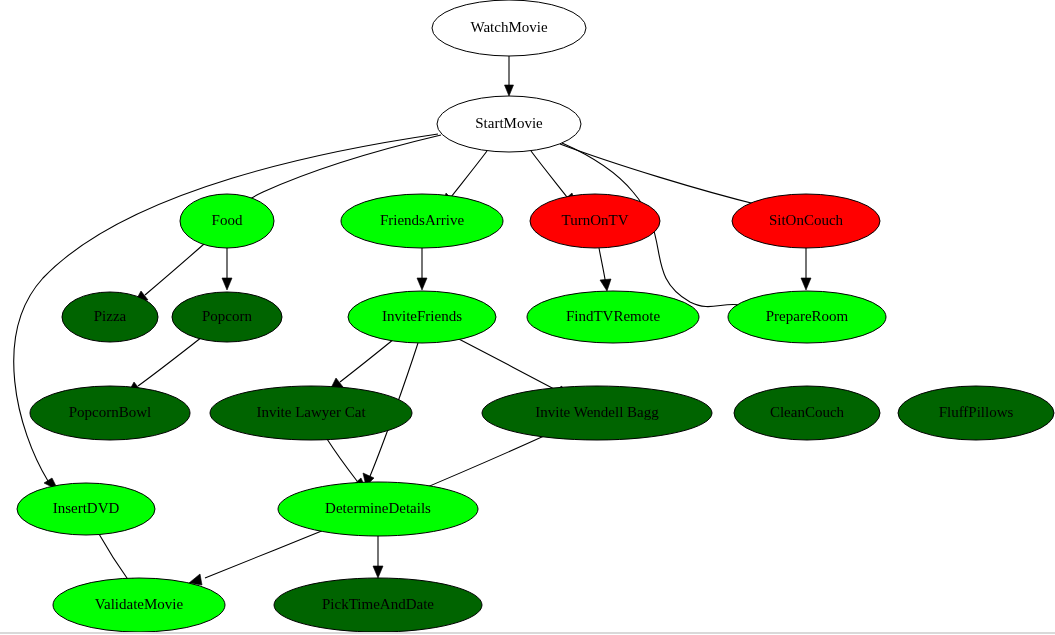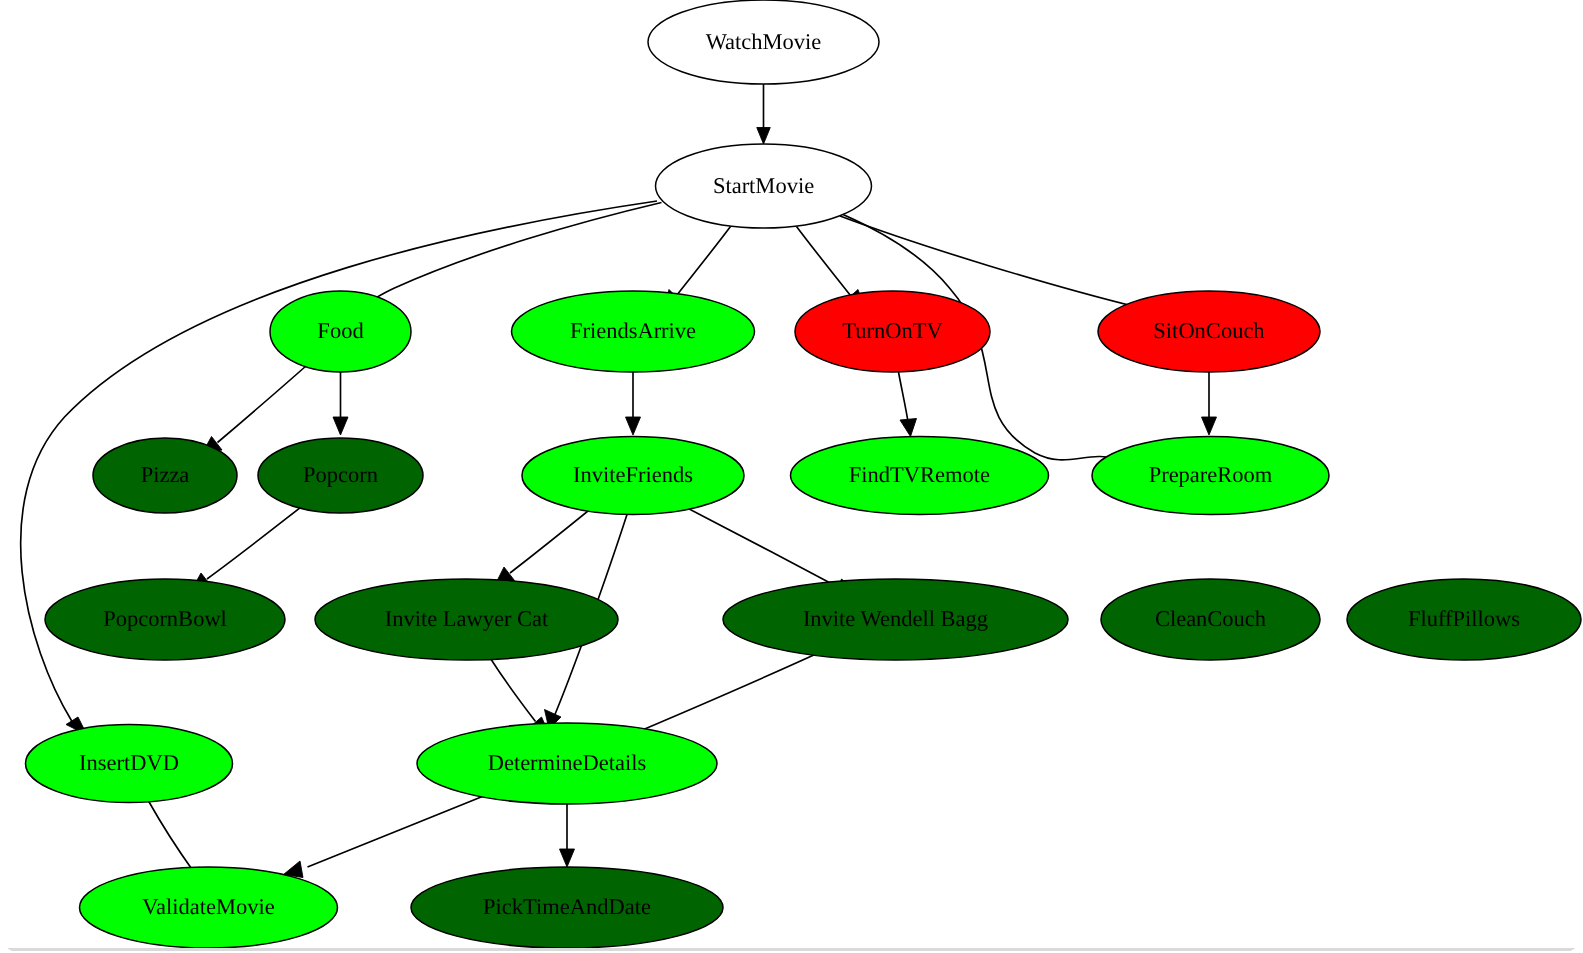--- a/index.html
+++ b/index.html
@@ -7,21 +7,20 @@
     padding: 0;
     background: #ffffff;
   }
   #graph-root {
     position: relative;
     width: 1055px;
     height: 635px;
     background: #ffffff;
     overflow: hidden;
     font-family: "Liberation Serif", "DejaVu Serif", serif;
-    border-radius: 13px;
   }
   svg#graph-svg {
     display: block;
     width: 1055px;
     height: 635px;
   }
   .node-ellipse {
     stroke: #000000;
     stroke-width: 1;
   }

